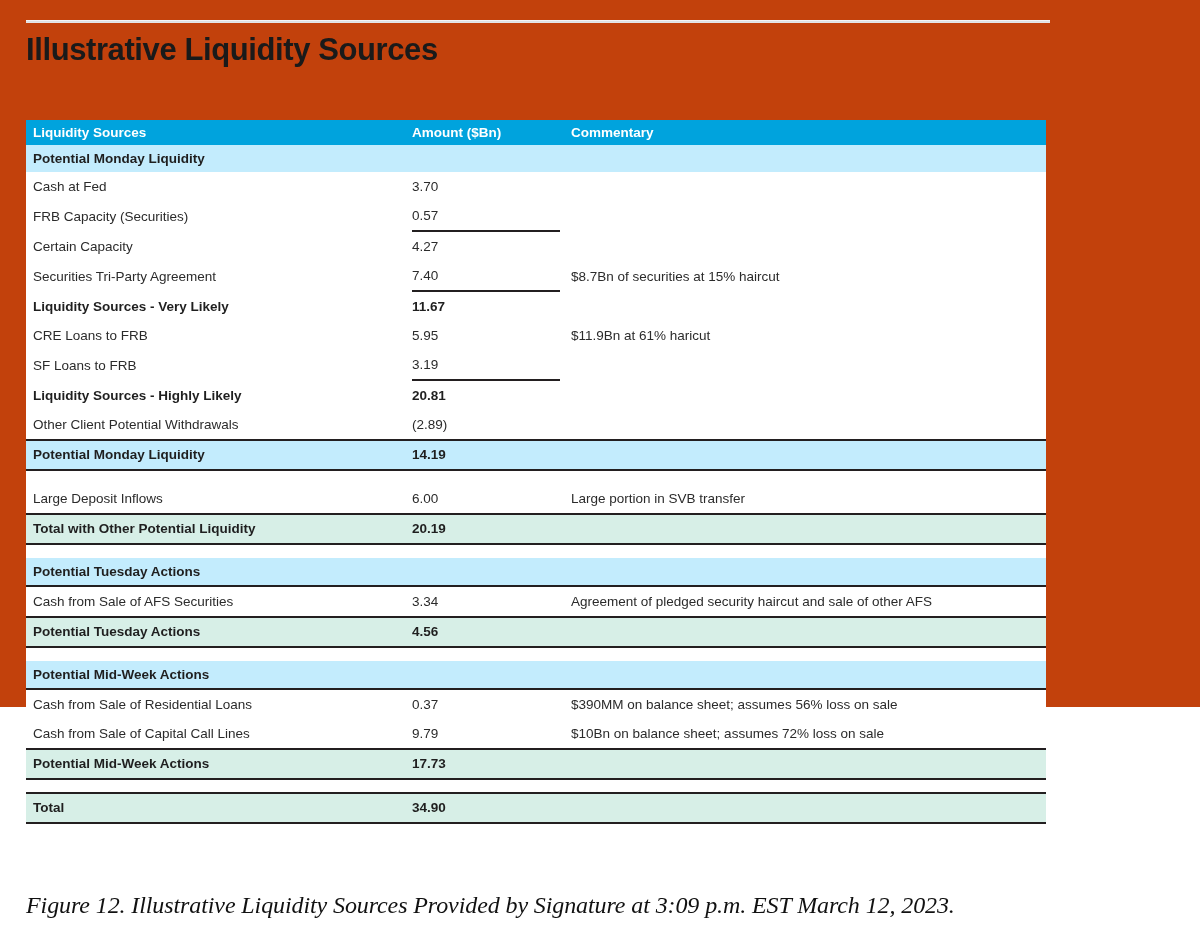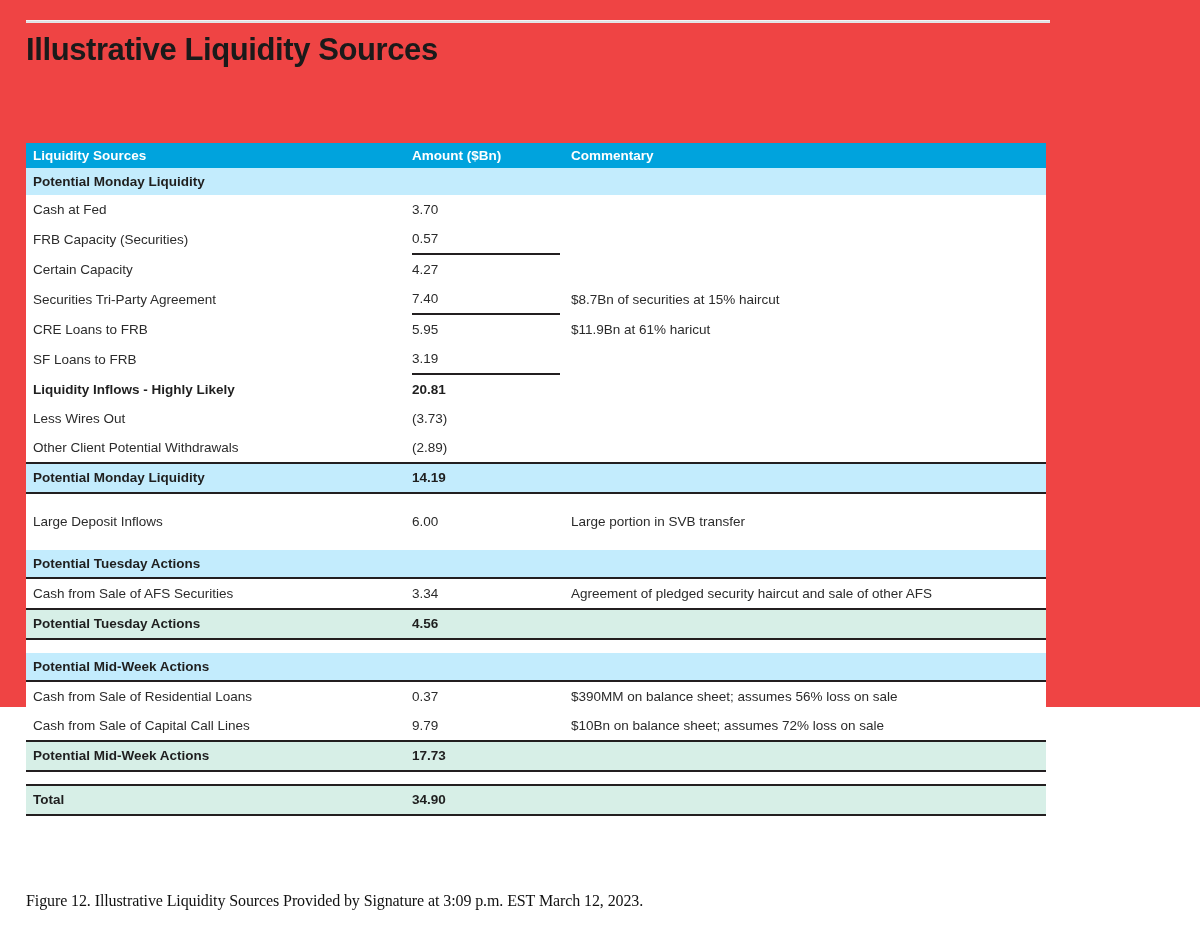--- a/index.html
+++ b/index.html
@@ -9,21 +9,21 @@
     width: 1200px;
     height: 947px;
     background: #ffffff;
     font-family: "Liberation Sans", sans-serif;
     overflow: hidden;
   }
   .page {
     position: relative;
     width: 1200px;
     height: 707px;
-    background: #ef4444;
+    background: #c2410c;
   }
   
   .top-rule {
     position: absolute;
     left: 26px;
     top: 20px;
     width: 1024px;
     height: 3px;
     background: linear-gradient(to bottom, #ffffff 0, #e2e3e5 40%, #d8d9db 70%, #f4f4f5 100%);
   }
@@ -43,21 +43,20 @@
     position: absolute;
     left: 26px;
     top: 120px;
     width: 1020px;
   }
   table.liq {
     border-collapse: collapse;
     width: 1020px;
     table-layout: fixed;
     font-size: 13.5px;
-    margin-top: 23px;
   }
   col.c-label  { width: 386px; }
   col.c-amount { width: 148px; }
   col.c-comm   { width: 486px; }
 
   table.liq td, table.liq th {
     padding: 0 0 0 0;
     vertical-align: middle;
     height: 29px;
     line-height: 29px;
@@ -136,21 +135,22 @@
     border-bottom: 2.5px solid #231f20;
   }
 
   
   .caption {
     position: absolute;
     left: 26px;
     top: 892px;
     width: 1160px;
     font-family: "Liberation Serif", serif;
-    font-size: 16px;
+    font-style: italic;
+    font-size: 24px;
     color: #111111;
     white-space: nowrap;
     letter-spacing: -0.1px;
   }
 </style>
 </head>
 <body>
 
 <div class="page">
 
@@ -189,58 +189,63 @@
           <tr class="data">
             <td class="cell-label">Certain Capacity</td>
             <td class="cell-amount">4.27</td>
             <td class="cell-comm"></td>
           </tr>
           <tr class="data">
             <td class="cell-label">Securities Tri-Party Agreement</td>
             <td class="cell-amount rule-amount">7.40</td>
             <td class="cell-comm">$8.7Bn of securities at 15% haircut</td>
           </tr>
+          <tr class="subtotal">
+            <td class="cell-label">Liquidity Sources - Very Likely</td>
+            <td class="cell-amount">11.67</td>
+            <td class="cell-comm"></td>
+          </tr>
           <tr class="data">
             <td class="cell-label">CRE Loans to FRB</td>
             <td class="cell-amount">5.95</td>
             <td class="cell-comm">$11.9Bn at 61% haricut</td>
           </tr>
           <tr class="data">
             <td class="cell-label">SF Loans to FRB</td>
             <td class="cell-amount rule-amount">3.19</td>
             <td class="cell-comm"></td>
           </tr>
           <tr class="subtotal">
-            <td class="cell-label">Liquidity Inflows - Highly Likely</td>
+            <td class="cell-label">Liquidity Sources - Highly Likely</td>
             <td class="cell-amount">20.81</td>
-            <td class="cell-comm"></td>
-          </tr>
-          <tr class="data">
-            <td class="cell-label">Less Wires Out</td>
-            <td class="cell-amount">(3.73)</td>
             <td class="cell-comm"></td>
           </tr>
           <tr class="data">
             <td class="cell-label">Other Client Potential Withdrawals</td>
             <td class="cell-amount">(2.89)</td>
             <td class="cell-comm"></td>
           </tr>
           <tr class="total-blue">
             <td class="cell-label">Potential Monday Liquidity</td>
             <td class="cell-amount">14.19</td>
             <td class="cell-comm"></td>
           </tr>
           <tr class="spacer">
             <td colspan="3"></td>
           </tr>
           <tr class="data">
             <td class="cell-label">Large Deposit Inflows</td>
             <td class="cell-amount">6.00</td>
             <td class="cell-comm">Large portion in SVB transfer</td>
           </tr>
+          <tr class="total-mint">
+            <td class="cell-label">Total with Other Potential Liquidity</td>
+            <td class="cell-amount">20.19</td>
+            <td class="cell-comm"></td>
+          </tr>
           <tr class="spacer">
             <td colspan="3"></td>
           </tr>
           <tr class="section rule-below">
             <td class="cell-label">Potential Tuesday Actions</td>
             <td class="cell-amount"></td>
             <td class="cell-comm"></td>
           </tr>
           <tr class="data">
             <td class="cell-label">Cash from Sale of AFS Securities</td>

